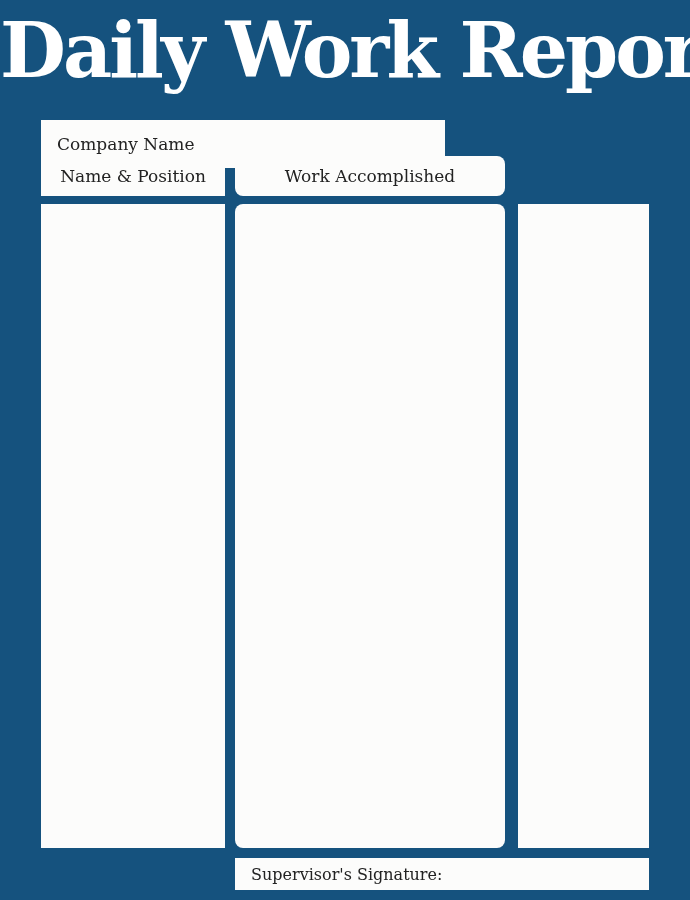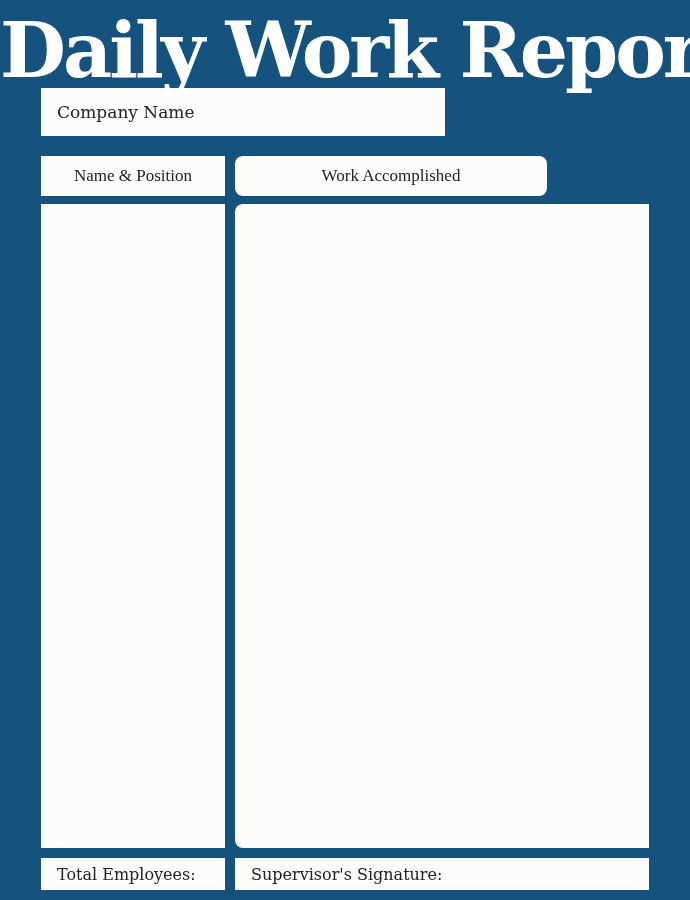--- a/index.html
+++ b/index.html
@@ -30,33 +30,33 @@
     white-space: nowrap;
   }
   
   .box {
     background: #FCFCFB;
     color: #222222;
     font-size: 17px;
     position: absolute;
   }
   .box.pad { padding-left: 16px; display: flex; align-items: center; }
-  .box.center { display: flex; align-items: center; justify-content: center; text-align: center; font-family: Liberation Serif, serif; }
+  .box.center { display: flex; align-items: center; justify-content: center; text-align: center; }
 
   
-  .row-company { position: absolute; top: 88px; left: 41px; width: 608px; height: 48px; }
+  .row-company { position: absolute; top: 120px; left: 41px; width: 608px; height: 48px; }
   .company-box { left: 0; top: 0; width: 404px; height: 48px; }
   .date-box    { left: 416px; top: 0; width: 192px; height: 48px; }
 
   
   .row-headers { position: absolute; top: 156px; left: 41px; width: 608px; height: 40px; }
   
   .row-body    { position: absolute; top: 204px; left: 41px; width: 608px; height: 644px; }
   .col-1 { left: 0; top: 0; width: 184px; height: 100%; }
-  .col-2 { left: 194px; top: 0; width: 312px; height: 100%; border-radius: 8px; }
+  .col-2 { left: 194px; top: 0; width: 270px; height: 100%; border-radius: 8px; }
   .col-3 { left: 477px; top: 0; width: 131px; height: 100%; }
 
   
   .row-footer { position: absolute; top: 858px; left: 41px; width: 608px; height: 32px; }
   .footer-left  { left: 0; top: 0; width: 184px; height: 32px; font-size: 16px; }
   .footer-right { left: 194px; top: 0; width: 414px; height: 32px; font-size: 16px; }
 </style>
 </head>
 <body>
 
@@ -79,21 +79,18 @@
     </div>
   </div>
 
   <div class="row-body">
     <div class="box col-1"></div>
     <div class="box col-2"></div>
     <div class="box col-3"></div>
   </div>
 
   <div class="row-footer">
-    <div class="box pad footer-left">
-      <span>Total Employees:</span>
-    </div>
     <div class="box pad footer-right">
       <span>Supervisor's Signature:</span>
     </div>
   </div>
 
 </div>
 
 </body></html>

